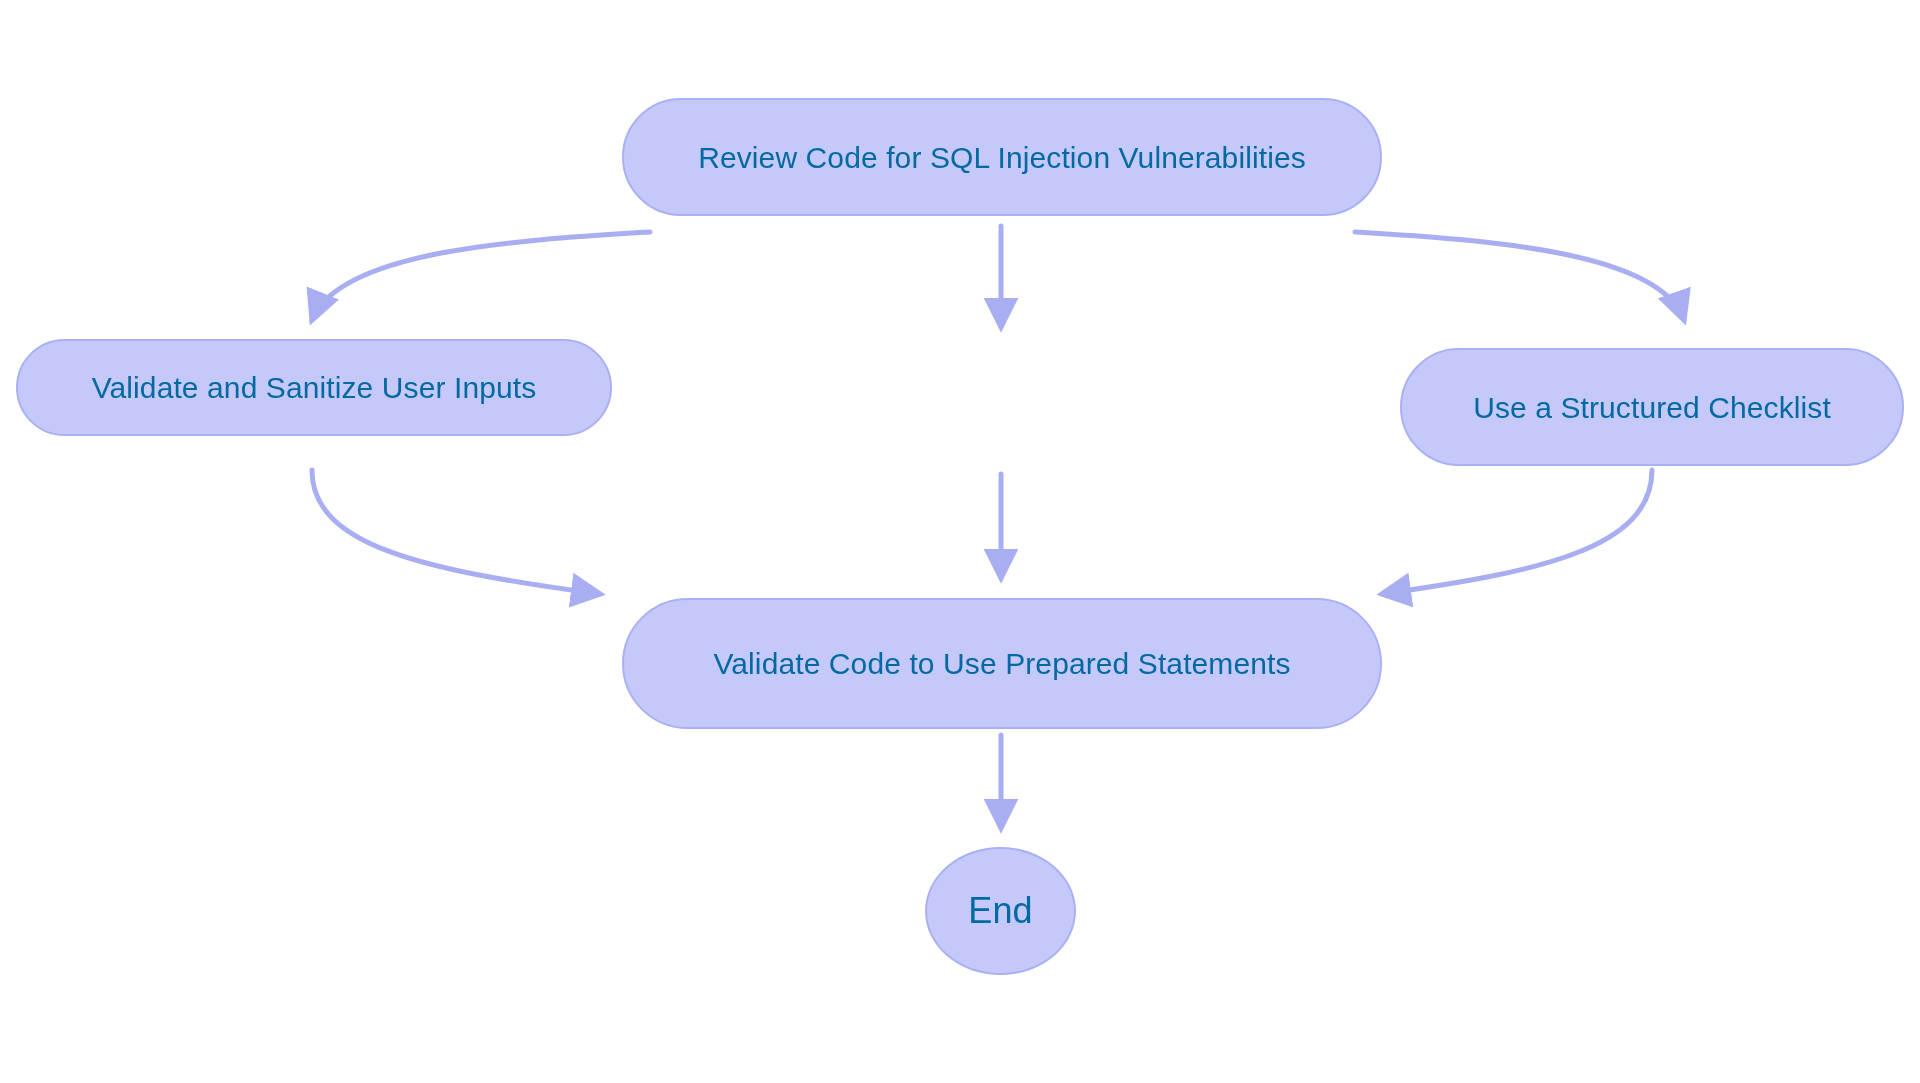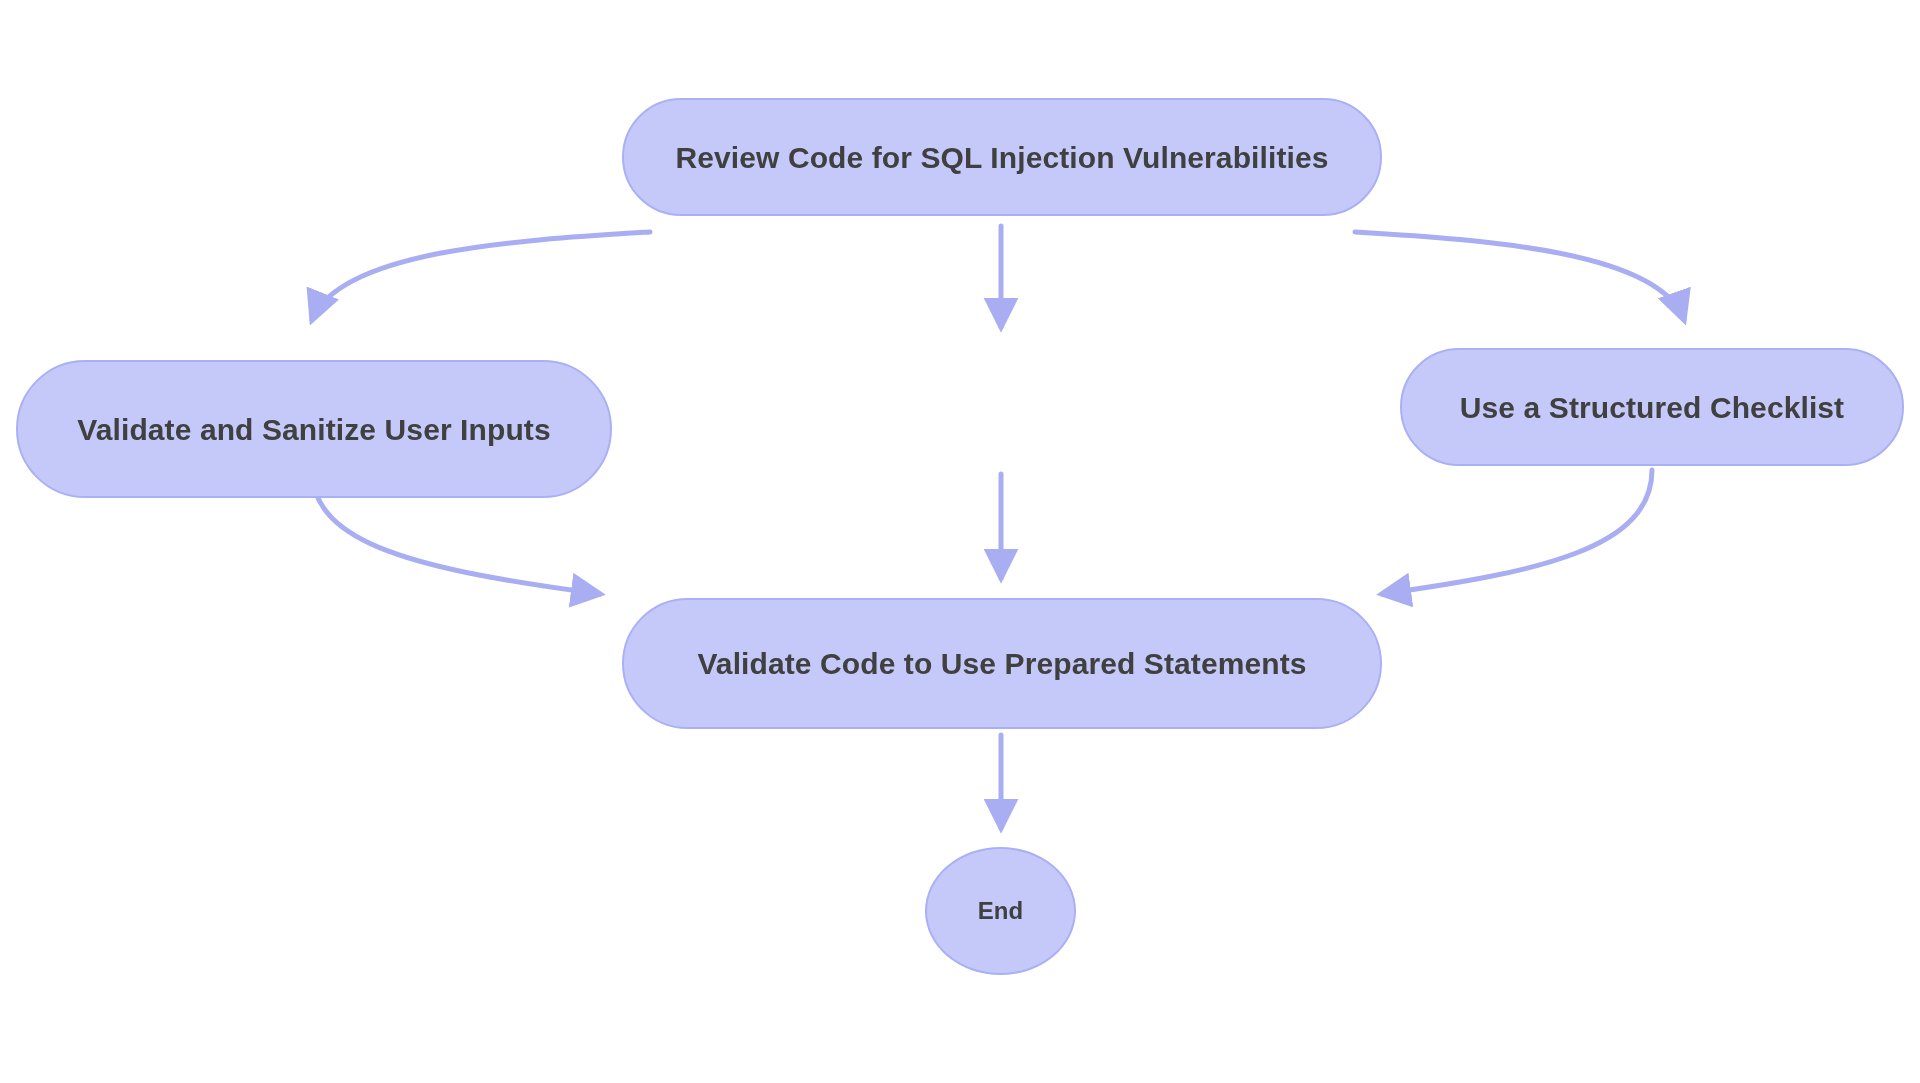--- a/index.html
+++ b/index.html
@@ -34,42 +34,42 @@
     align-items: center;
     justify-content: center;
     background: #c5c9fa;
     border: 2px solid #aab0f5;
     color: #2a2ae0;
     text-align: center;
     z-index: 2;
   }
   .node-label {
     font-size: 30px;
-    font-weight: 700;
+    font-weight: 400;
     letter-spacing: 0.1px;
     line-height: 1.1;
-    color: #404040;
+    color: #0369a1;
     white-space: nowrap;
   }
   .node.stadium {
     border-radius: 999px;
   }
   .node.circle {
     border-radius: 50%;
   }
 
   
   #node-review        { left: 622px;  top: 98px;  width: 760px; height: 118px; }
-  #node-validate      { left: 16px;   top: 360px; width: 596px; height: 138px; }
+  #node-validate      { left: 16px;   top: 339px; width: 596px; height: 97px; }
   #node-sast          { left: 717px;  top: 348px; width: 570px; height: 118px; }
   #node-checklist     { left: 1400px; top: 348px; width: 504px; height: 118px; }
   #node-refactor      { left: 622px;  top: 598px; width: 760px; height: 131px; }
   #node-end           { left: 925px;  top: 847px; width: 151px; height: 128px; }
 
-  #node-end .node-label { font-size: 24px; }
+  #node-end .node-label { font-size: 36px; }
 </style>
 </head>
 <body>
 
 <div id="flowchart-canvas">
 
   <svg id="edge-layer" viewBox="0 0 1920 1083" width="1920" height="1083" xmlns="http://www.w3.org/2000/svg">
     <defs>
       <marker id="arrow-down" viewBox="0 0 12 12" refX="6" refY="10" markerWidth="7" markerHeight="7" orient="auto-start-reverse">
         <path d="M 0 10 L 6 0 L 12 10 Z" fill="#a9aef2" transform="rotate(180 6 6)"></path>

